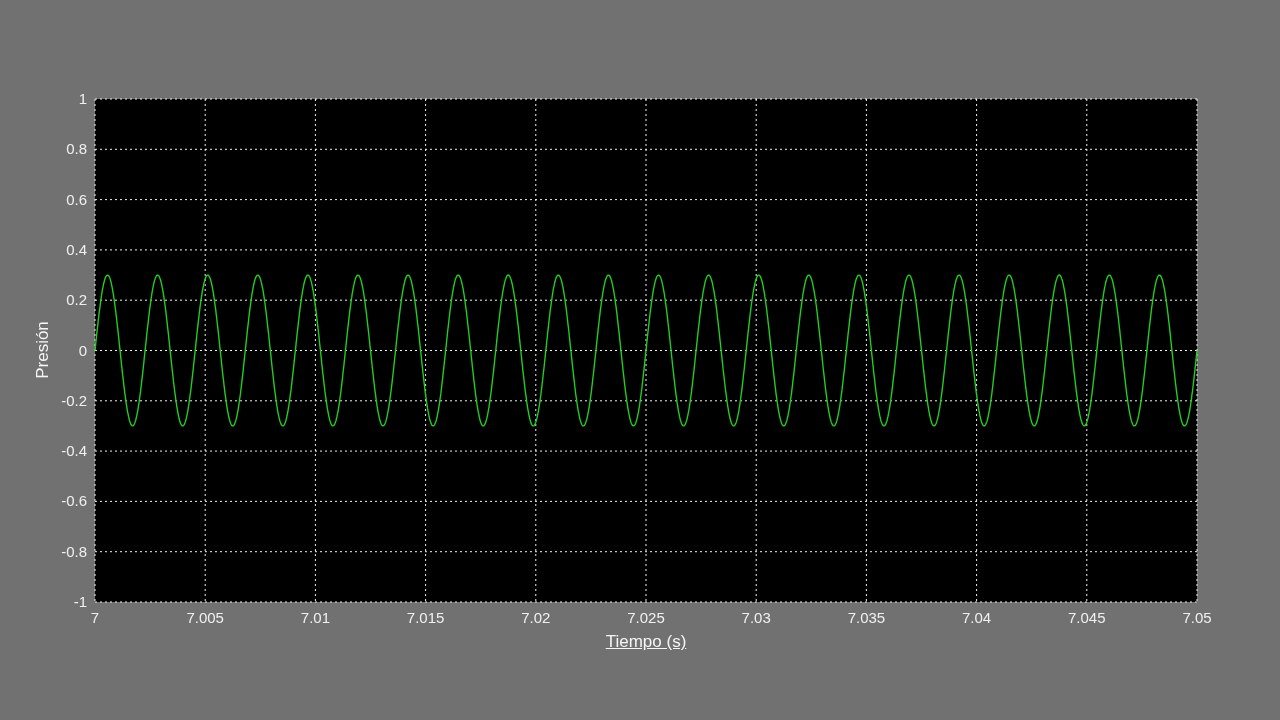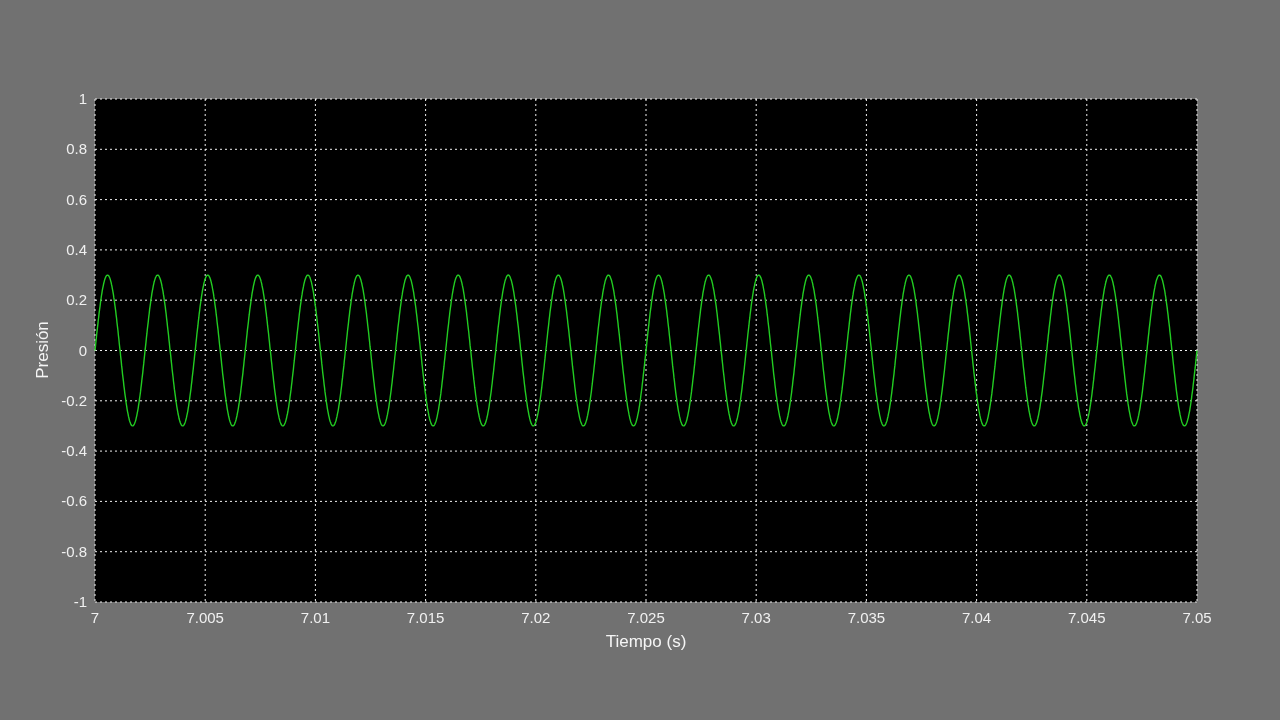--- a/index.html
+++ b/index.html
@@ -28,20 +28,21 @@
     position: absolute;
     color: #f5f5f5;
     font-size: 17px;
     white-space: nowrap;
     pointer-events: none;
   }
   .axis-label.x {
     left: 646px;
     top: 642px;
     transform: translate(-50%, -50%);
+    text-decoration: underline;
   }
   .axis-label.y {
     left: 43px;
     top: 350px;
     transform: translate(-50%, -50%) rotate(-90deg);
   }
 </style>
 </head>
 <body>
 

